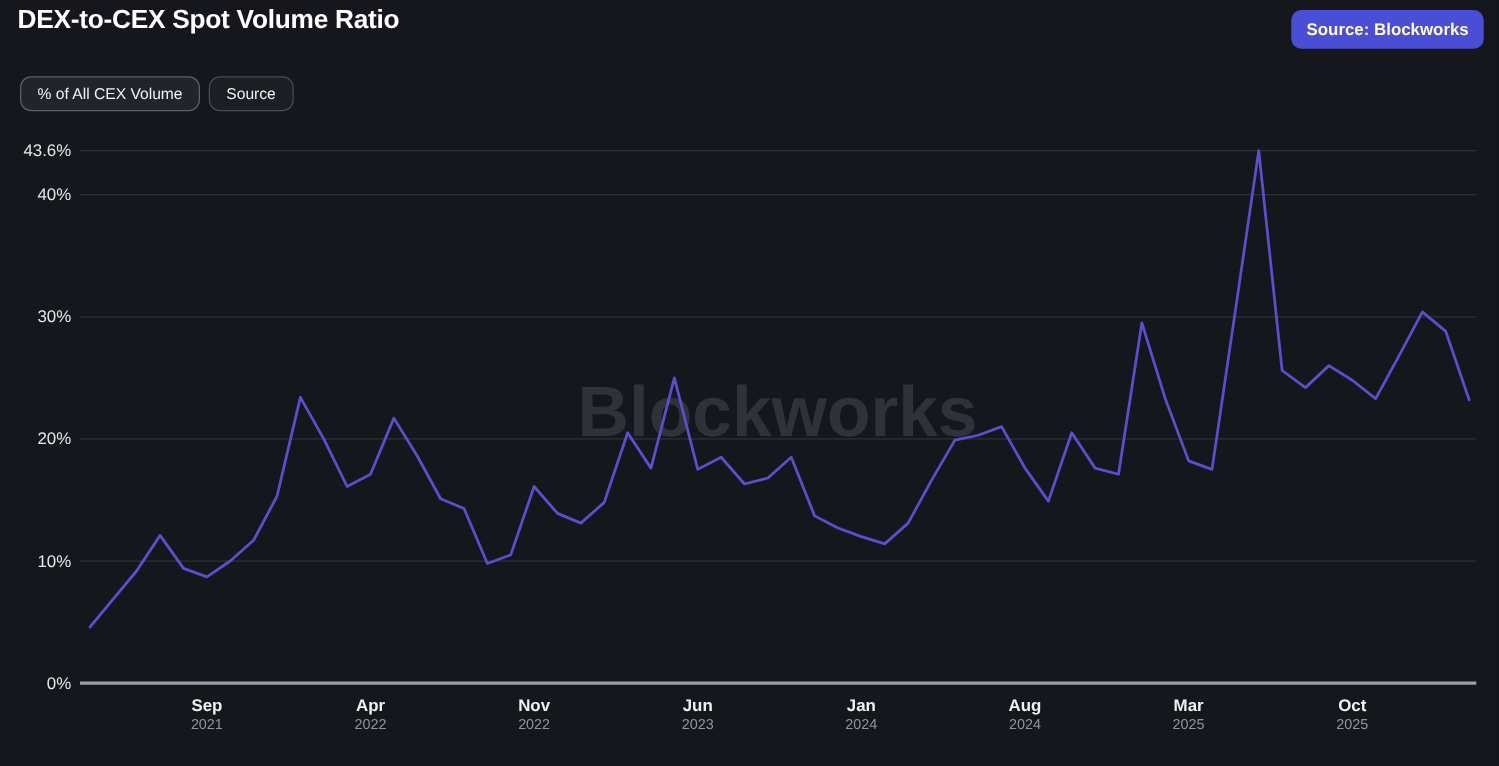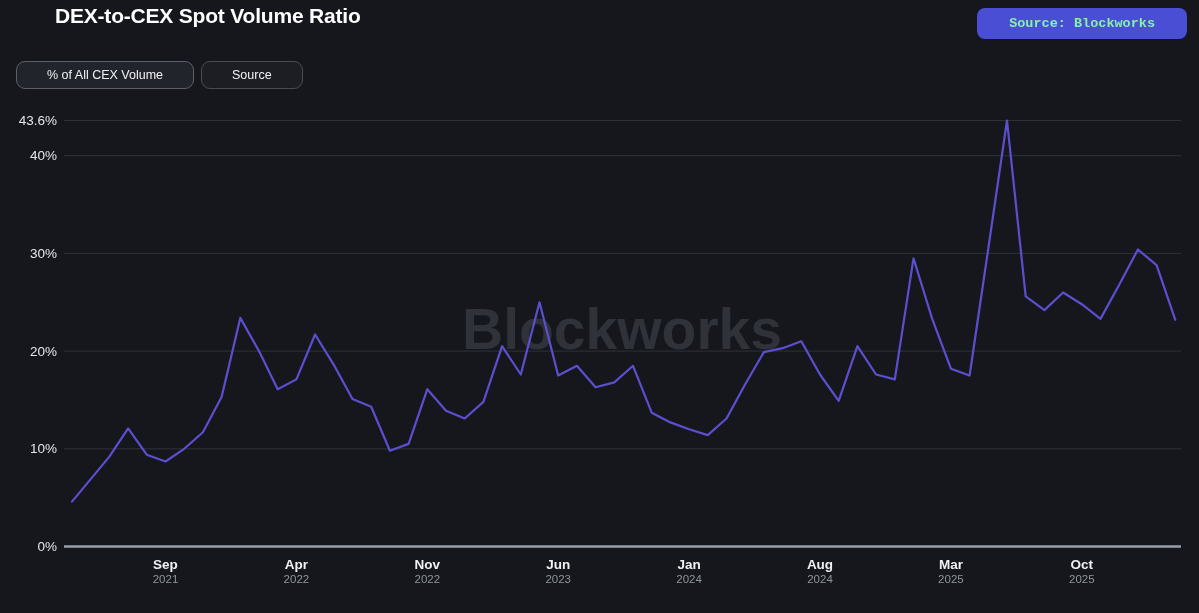--- a/index.html
+++ b/index.html
@@ -3,42 +3,42 @@
 <meta charset="utf-8">
 <style>
   html,body{margin:0;padding:0;}
   body{
     width:1199px;height:613px;
     position:relative;overflow:hidden;
     background:#16171c;
     font-family:"Liberation Sans",sans-serif;
     -webkit-font-smoothing:antialiased;
   }
-  .header{position:absolute;left:14px;top:3px;margin-left:41px;}
+  .header{position:absolute;left:14px;top:3px;}
   .title{
     color:#ffffff;font-size:21px;font-weight:700;letter-spacing:-.2px;line-height:26px;
   }
   .subtitle{
     color:#dde0e4;font-size:13px;line-height:16px;margin-top:3px;
   }
   .source-btn{
     position:absolute;right:12px;top:8px;
-    background:#4a4ed4;color:#86efac;
-    font-family:Liberation Mono, monospace;
+    background:#4a4ed4;color:#fef9c3;
+    font-family:Liberation Sans, sans-serif;
     font-size:13.5px;font-weight:700;
-    padding:8px 32px;border:none;border-radius:8px;cursor:pointer;
+    padding:8px 12px;border:none;border-radius:8px;cursor:pointer;
   }
   .filters{
     position:absolute;left:16px;top:61px;display:flex;gap:7px;
   }
   .pill{
     font-family:"Liberation Sans",sans-serif;
     background:#1c1e24;color:#f1f2f4;
     border:1px solid #474b54;border-radius:9px;
-    font-size:12.5px;line-height:16px;padding:5px 30px;cursor:pointer;white-space:nowrap;
+    font-size:12.5px;line-height:16px;padding:5px 13px;cursor:pointer;white-space:nowrap;
   }
   .pill.active{background:#22242b;border-color:#5a5f69;}
   .chart-area{position:absolute;left:0;top:0;width:1199px;height:613px;}
   svg{display:block;}
 </style>
 </head>
 <body>
 
 <div class="chart-area">
   <svg id="chart-svg" width="1199" height="613" viewBox="0 0 1199 613" xmlns="http://www.w3.org/2000/svg">

